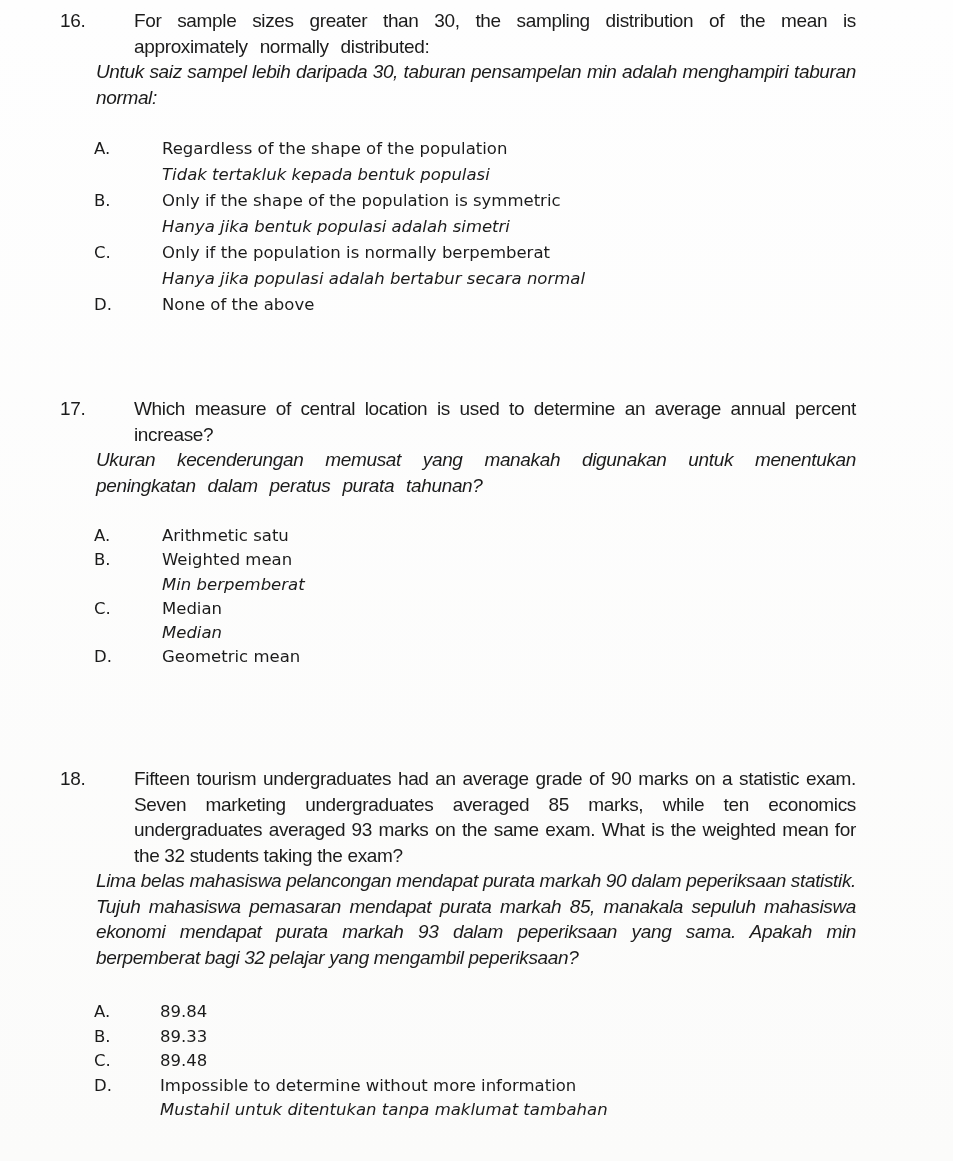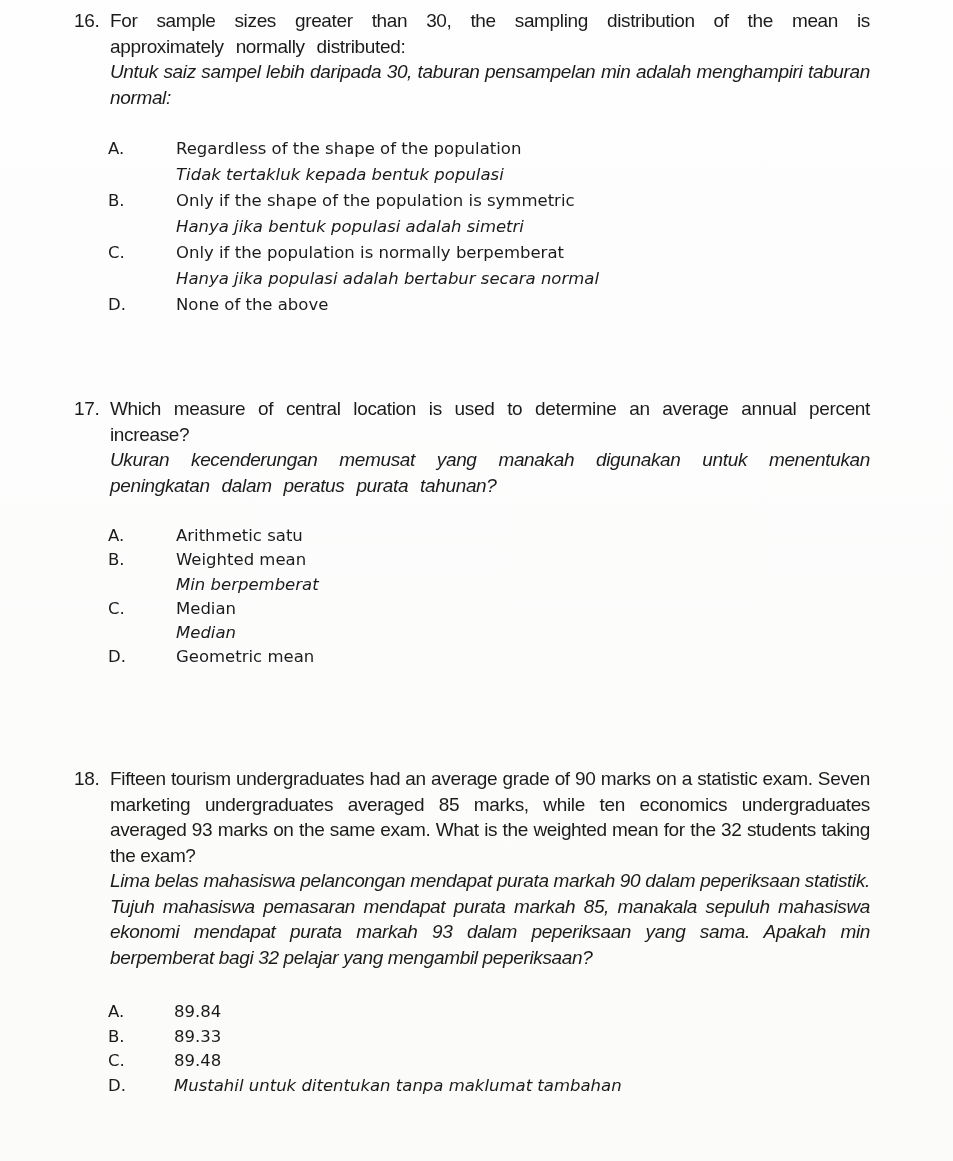--- a/index.html
+++ b/index.html
@@ -18,21 +18,21 @@
     .page {
       position: absolute;
       left: 0;
       top: 0;
       width: 953px;
       height: 1161px;
       background: linear-gradient(180deg, #fefefe 0%, #fbfbfa 100%);
     }
     .question {
       position: absolute;
-      left: 74px;
+      left: 60px;
       width: 796px;
     }
     .q16 { top: 8px; }
     .q17 { top: 396px; }
     .q18 { top: 766px; }
 
     .stem {
       position: relative;
       padding-left: 36px;
       font-family: "Liberation Sans Narrow", "Liberation Sans", sans-serif;
@@ -43,20 +43,21 @@
     }
     .q-num {
       position: absolute;
       left: 0;
       top: 0;
     }
     .stem-en {
       display: block;
       text-align: justify;
       text-align-last: left;
+      margin-left: 38px;
     }
     .stem-ms {
       display: block;
       font-style: italic;
       text-align: justify;
       text-align-last: left;
     }
     .q16 .stem-en { word-spacing: 7px; }
     .q16 .stem-ms { word-spacing: -1px; font-style: italic; }
     .q17 .stem-en { word-spacing: 2px; }
@@ -170,18 +171,19 @@
       <li class="option">
         <span class="opt-letter">B.</span>
         <span class="opt-en">89.33</span>
       </li>
       <li class="option">
         <span class="opt-letter">C.</span>
         <span class="opt-en">89.48</span>
       </li>
       <li class="option">
         <span class="opt-letter">D.</span>
+        <span class="opt-en">Impossible to determine without more information</span>
         <span class="opt-ms">Mustahil untuk ditentukan tanpa maklumat tambahan</span>
       </li>
     </ul>
   </section>
 
 </div>
 
 </body></html>

